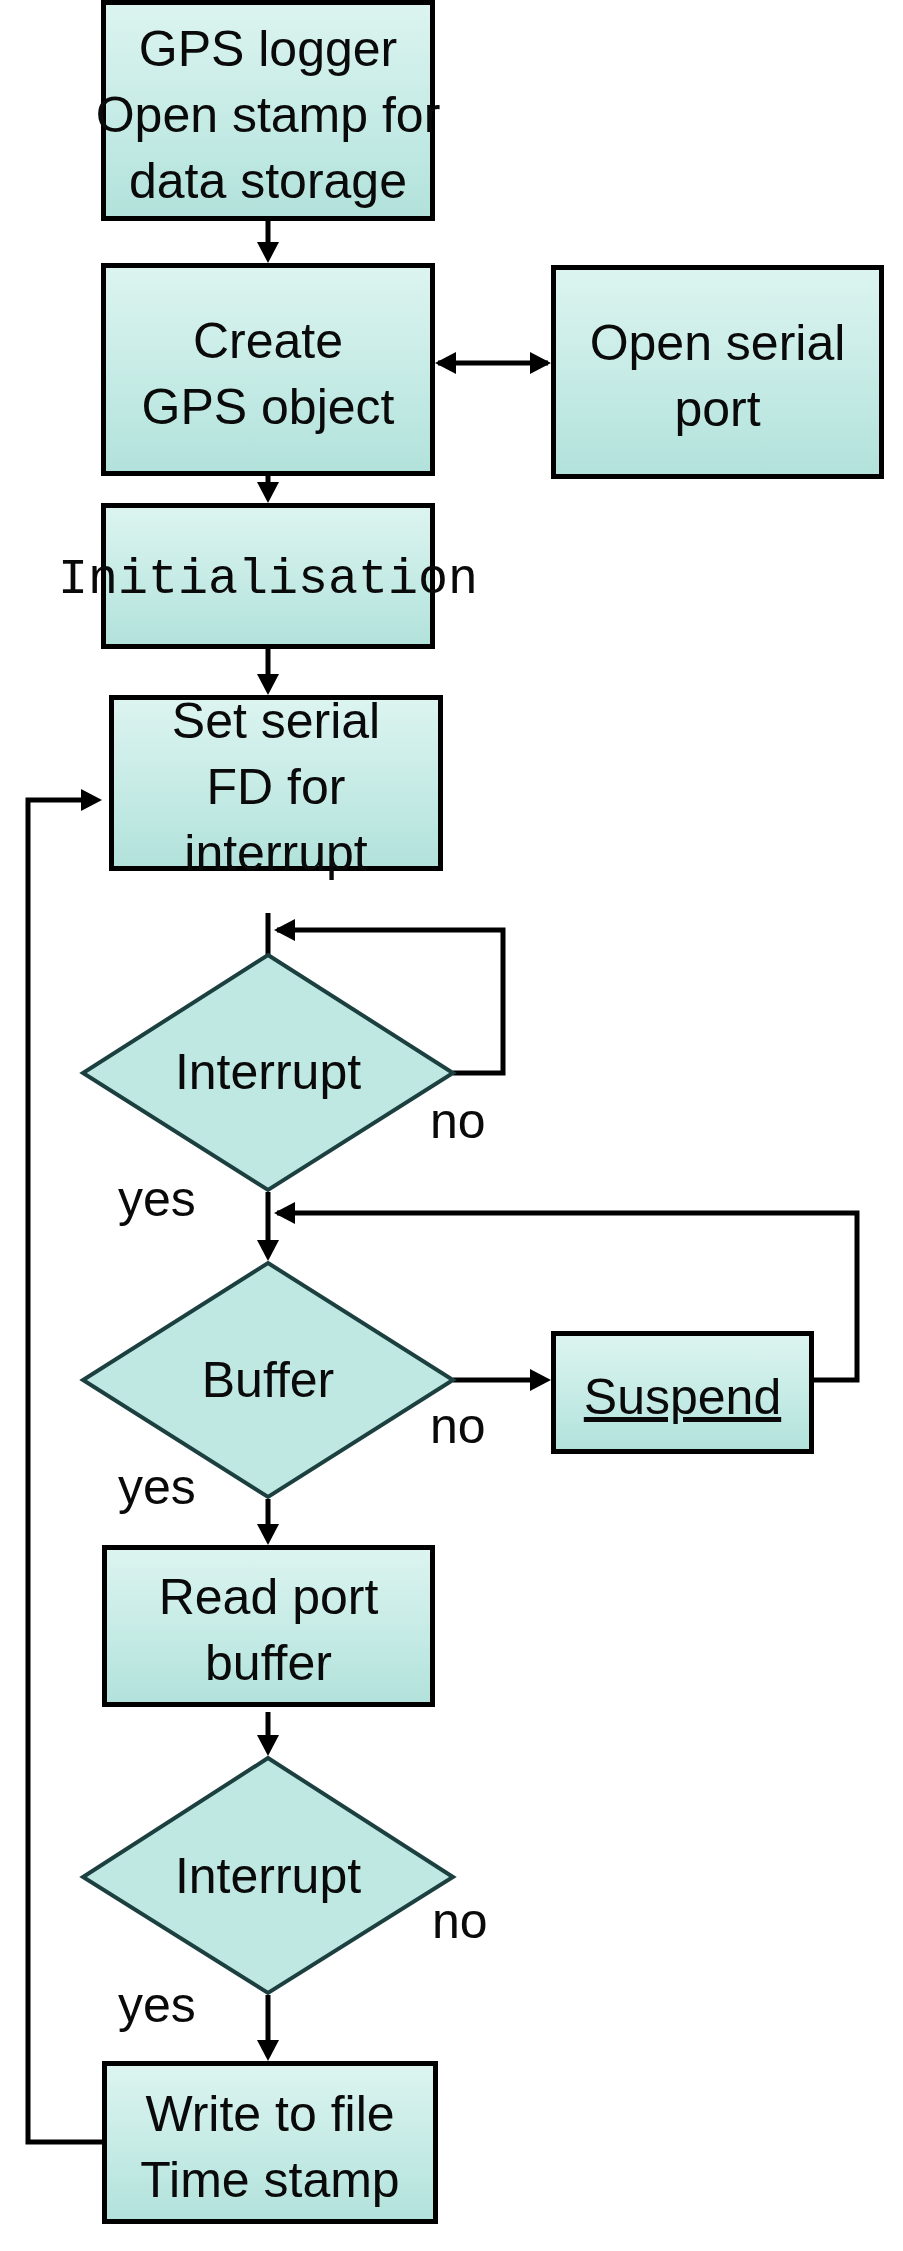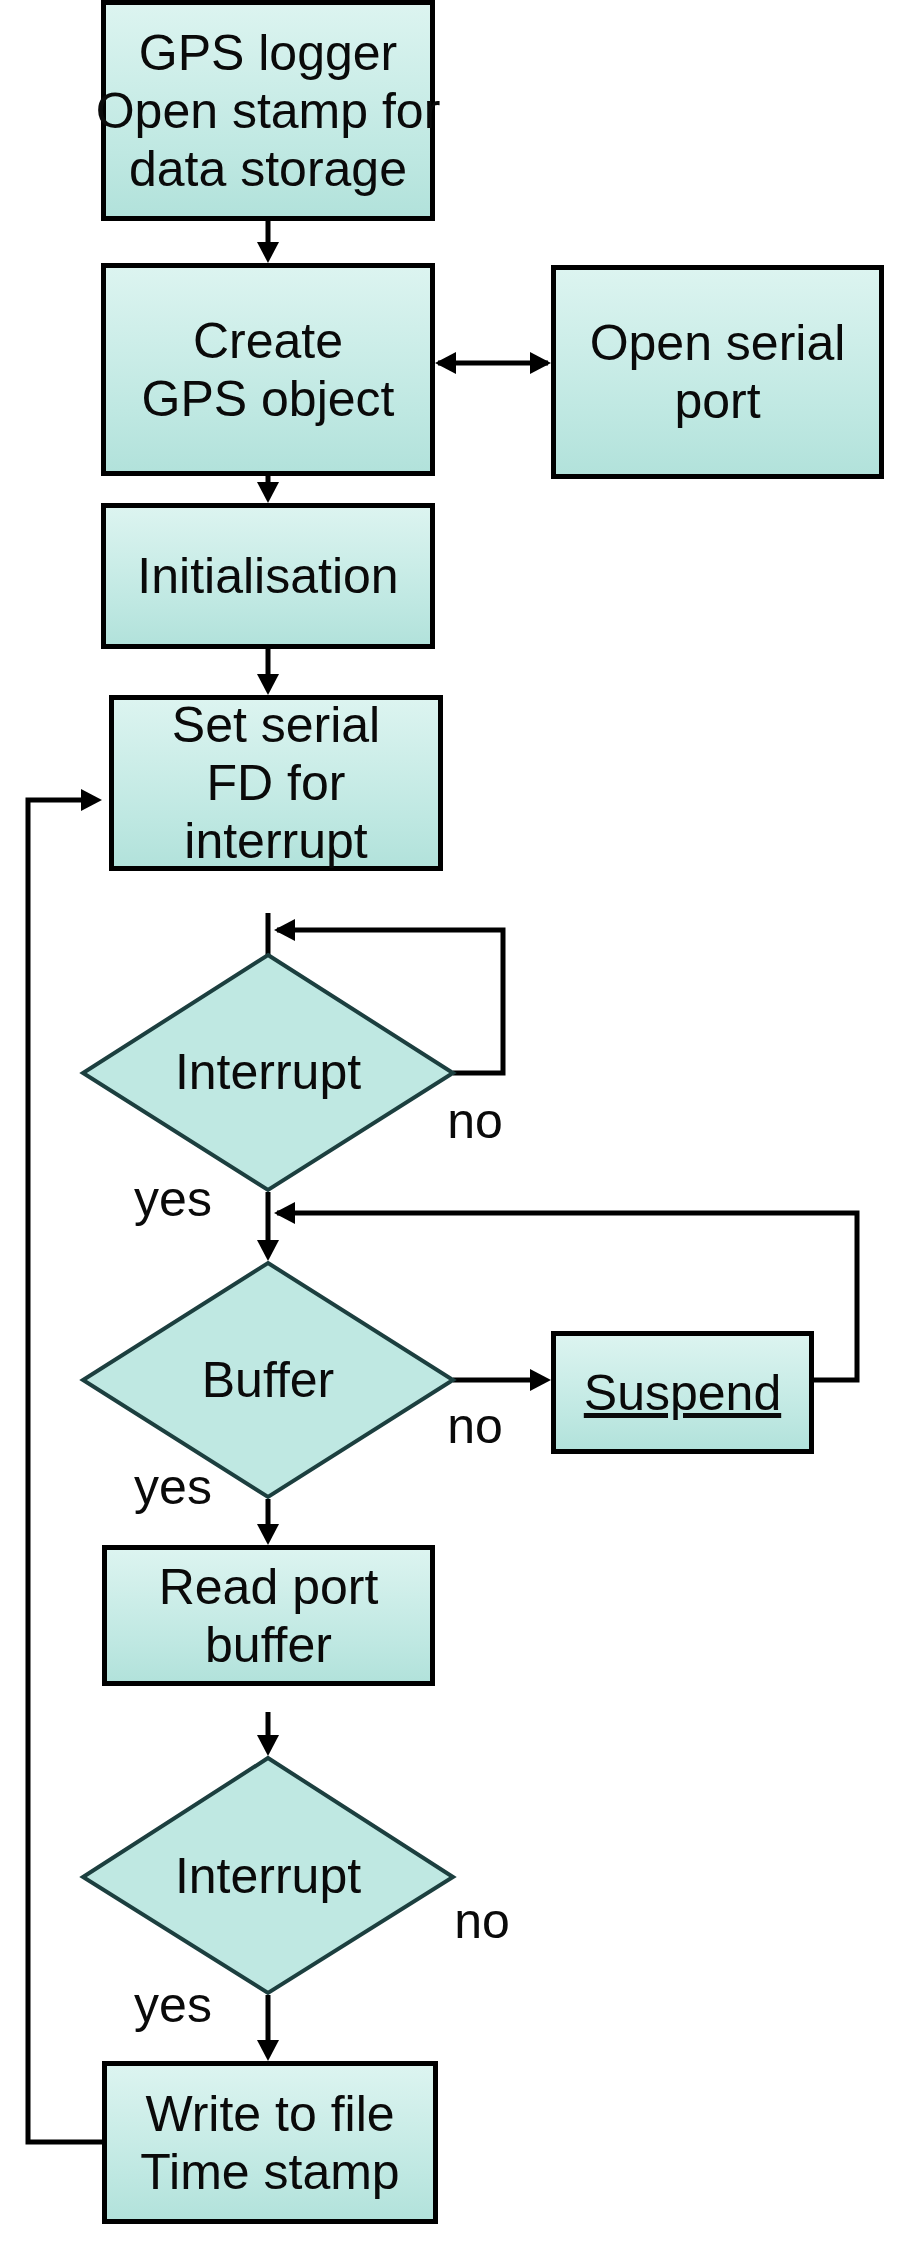--- a/index.html
+++ b/index.html
@@ -19,29 +19,29 @@
   .connector{stroke:var(--connector-color);stroke-width:5;fill:none;stroke-linejoin:miter;}
   .arrowhead{fill:var(--connector-color);stroke:none;}
   .decision-shape{fill:var(--node-fill);stroke:var(--decision-border);stroke-width:4;}
   .node{
     position:absolute;
     border:5px solid var(--node-border);
     background:linear-gradient(180deg,var(--node-fill-light) 0%,var(--node-fill) 70%,#b2e2db 100%);
     display:flex;flex-direction:column;align-items:center;justify-content:center;
     text-align:center;font-size:50px;line-height:58px;color:var(--text-color);
   }
-  .node span{display:block;white-space:nowrap;}
+  .node span{display:block;white-space:nowrap;margin-top:8px;}
   .decision-label{
     position:absolute;display:flex;flex-direction:column;align-items:center;justify-content:center;
     text-align:center;font-size:50px;line-height:58px;color:var(--text-color);
   }
   .decision-label span{display:block;white-space:nowrap;}
   .edge-label{
     position:absolute;font-size:50px;line-height:58px;color:var(--text-color);
-    text-align:center;white-space:nowrap;
+    text-align:left;white-space:nowrap;
   }
 </style>
 </head>
 <body>
 
 <div class="canvas">
 
   <svg class="layer" viewBox="0 0 903 2251">
 
     <path class="connector" d="M268,219 V248"></path>
@@ -86,35 +86,35 @@
   <div class="node" style="left:551px;top:265px;width:333px;height:214px;">
     <span>Open serial</span>
     <span>port</span>
   </div>
 
   <div class="node" style="left:101px;top:263px;width:334px;height:213px;">
     <span>Create</span>
     <span>GPS object</span>
   </div>
 
-  <div class="node" style="left:101px;top:503px;width:334px;height:146px;">
+  <div class="node" style="left:101px;top:503px;width:334px;height:146px;font-family:Liberation Mono, monospace;">
     <span>Initialisation</span>
   </div>
 
   <div class="node" style="left:109px;top:695px;width:334px;height:176px;">
     <span>Set serial</span>
     <span>FD for</span>
     <span>interrupt</span>
   </div>
 
   <div class="node" style="left:551px;top:1331px;width:263px;height:123px;text-decoration:underline;">
     <span>Suspend</span>
   </div>
 
-  <div class="node" style="left:102px;top:1545px;width:333px;height:141px;align-items:center;">
+  <div class="node" style="left:102px;top:1545px;width:333px;height:162px;align-items:center;">
     <span>Read port</span>
     <span>buffer</span>
   </div>
 
   <div class="node" style="left:102px;top:2061px;width:336px;height:163px;">
     <span>Write to file</span>
     <span>Time stamp</span>
   </div>
 
   <div class="decision-label" style="left:118px;top:1042px;width:300px;height:60px;">

